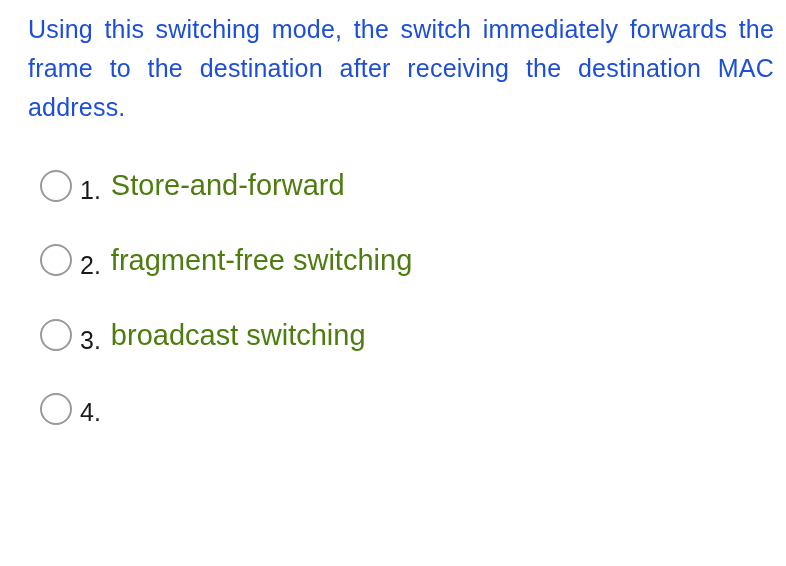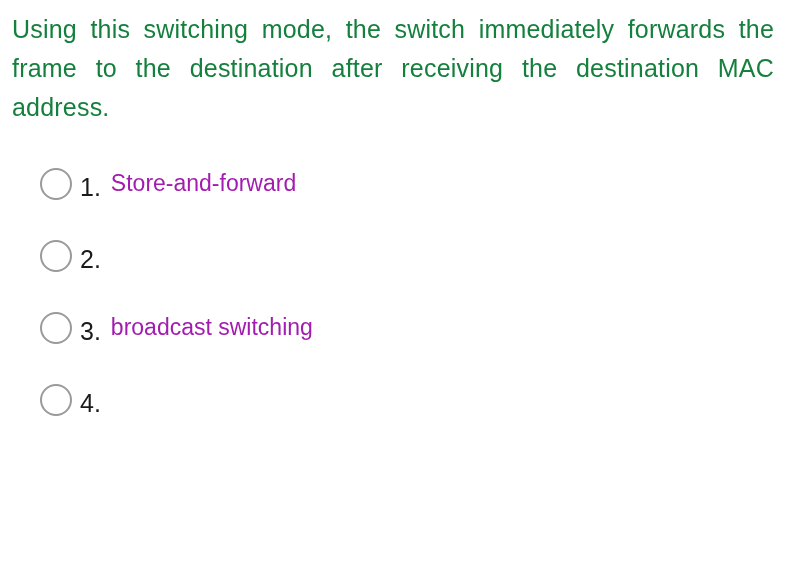--- a/index.html
+++ b/index.html
@@ -13,22 +13,23 @@
       background: #ffffff;
       font-family: 'Segoe UI', Arial, sans-serif;
       color: #1a1a1a;
       padding: 10px 12px;
     }
     .question-text {
       font-size: 25px;
       line-height: 1.55;
       text-align: justify;
       margin-bottom: 42px;
-      color: #15803d;
+      color: #1d4ed8;
       letter-spacing: 0.2px;
+      margin-left: 16px;
     }
     .options-list {
       padding-left: 28px;
     }
     .option-row {
       display: flex;
       align-items: center;
       margin-bottom: 40px;
     }
     .radio-circle {
@@ -42,39 +43,40 @@
     }
     .option-number {
       font-size: 25px;
       color: #1a1a1a;
       margin-right: 10px;
       align-self: flex-end;
       line-height: 1;
       padding-bottom: 0px;
     }
     .option-label {
-      font-size: 23px;
-      color: #a21caf;
+      font-size: 29px;
+      color: #4d7c0f;
       line-height: 1.2;
     }
   </style>
 </head>
 <body>
 
 <div class="question-text">Using this switching mode, the switch immediately forwards the frame to the destination after receiving the destination MAC address.</div>
 
 <div class="options-list">
   <div class="option-row">
     <div class="radio-circle"></div>
     <span class="option-number">1.</span>
     <span class="option-label">Store-and-forward</span>
   </div>
   <div class="option-row">
     <div class="radio-circle"></div>
     <span class="option-number">2.</span>
+    <span class="option-label">fragment-free switching</span>
   </div>
   <div class="option-row">
     <div class="radio-circle"></div>
     <span class="option-number">3.</span>
     <span class="option-label">broadcast switching</span>
   </div>
   <div class="option-row">
     <div class="radio-circle"></div>
     <span class="option-number">4.</span>
   </div>

